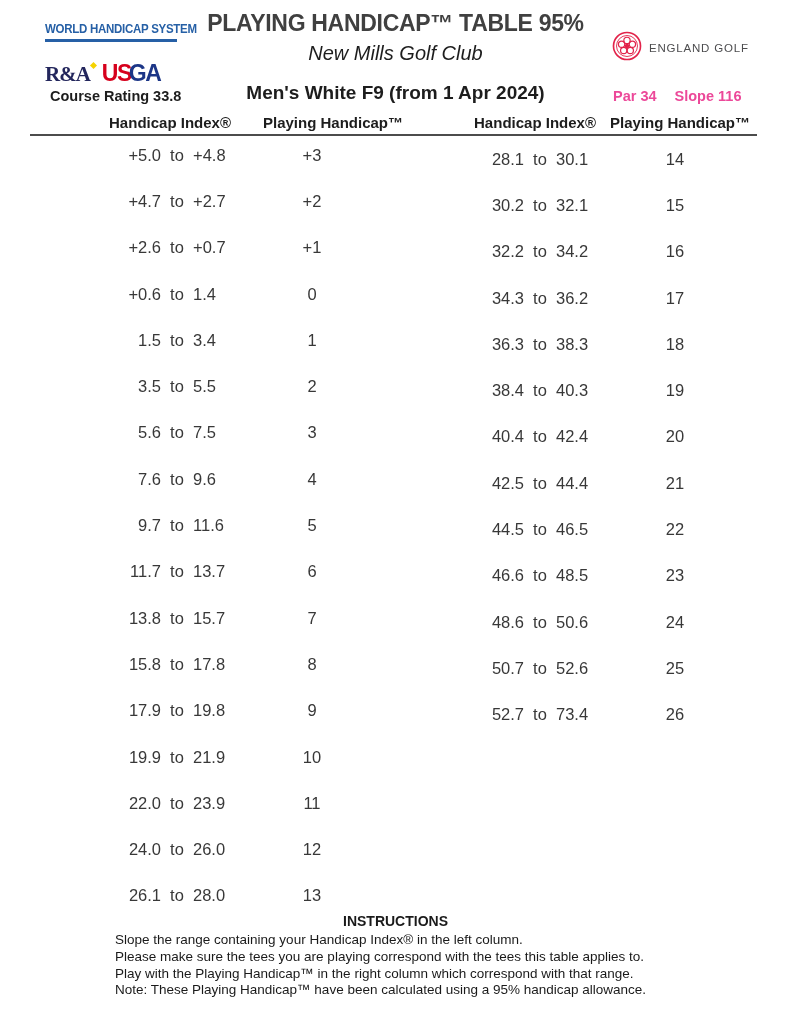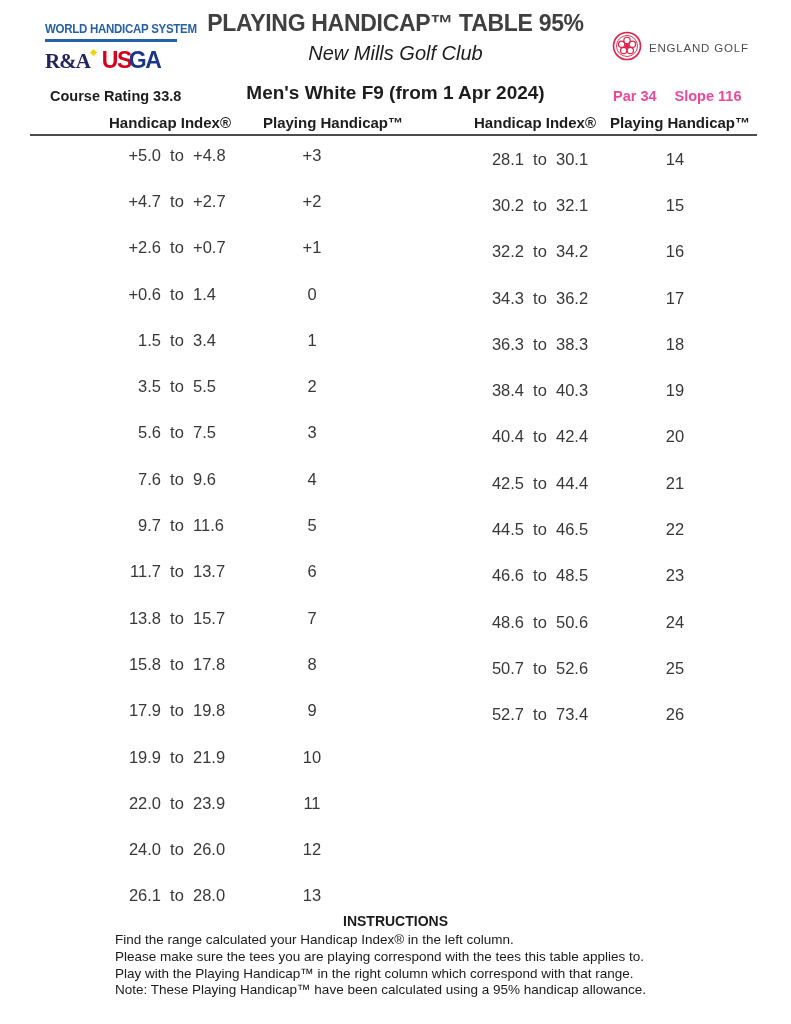--- a/index.html
+++ b/index.html
@@ -8,21 +8,21 @@
     background:#ffffff;font-family:"Liberation Sans",sans-serif;color:#2b2b2b;
     overflow:hidden;
   }
   
   .whs-block{position:absolute;left:45px;top:22px;width:140px;}
   .whs-title{
     font-size:12.5px;font-weight:bold;color:#2660a6;white-space:nowrap;
     letter-spacing:-0.3px;transform:scaleX(0.92);transform-origin:left center;
   }
   .whs-rule{height:3px;background:#2660a6;width:132px;margin-top:3px;}
-  .partner-logos{display:flex;align-items:baseline;gap:12px;margin-top:5px;}
+  .partner-logos{display:flex;align-items:baseline;gap:12px;margin-top:18px;}
   .randa{
     font-family:"Liberation Serif",serif;font-weight:bold;font-size:21px;
     color:#23265c;position:relative;letter-spacing:-1px;
   }
   .randa-spark{
     position:absolute;right:-6px;top:1px;width:5px;height:5px;background:#f5d300;
     transform:rotate(45deg);
   }
   .usga{font-size:23px;font-weight:800;letter-spacing:-1.5px;}
   .usga .us{color:#d6001c;}
@@ -358,20 +358,20 @@
             <span class="hi">73.4</span>
           </span>
           <span class="ph">26</span>
         </div>
       </div>
   </div>
 
   <div class="instructions">
     <div class="instr-heading">INSTRUCTIONS</div>
     <div class="instr-lines" id="instruction-lines">
-        <div class="instr-line">Find the range calculated your Handicap Index® in the left column.</div>
+        <div class="instr-line">Slope the range containing your Handicap Index® in the left column.</div>
         <div class="instr-line">Please make sure the tees you are playing correspond with the tees this table applies to.</div>
         <div class="instr-line">Play with the Playing Handicap™ in the right column which correspond with that range.</div>
         <div class="instr-line">Note: These Playing Handicap™ have been calculated using a 95% handicap allowance.</div>
       </div>
   </div>
 
 </div>
 
 </body></html>

